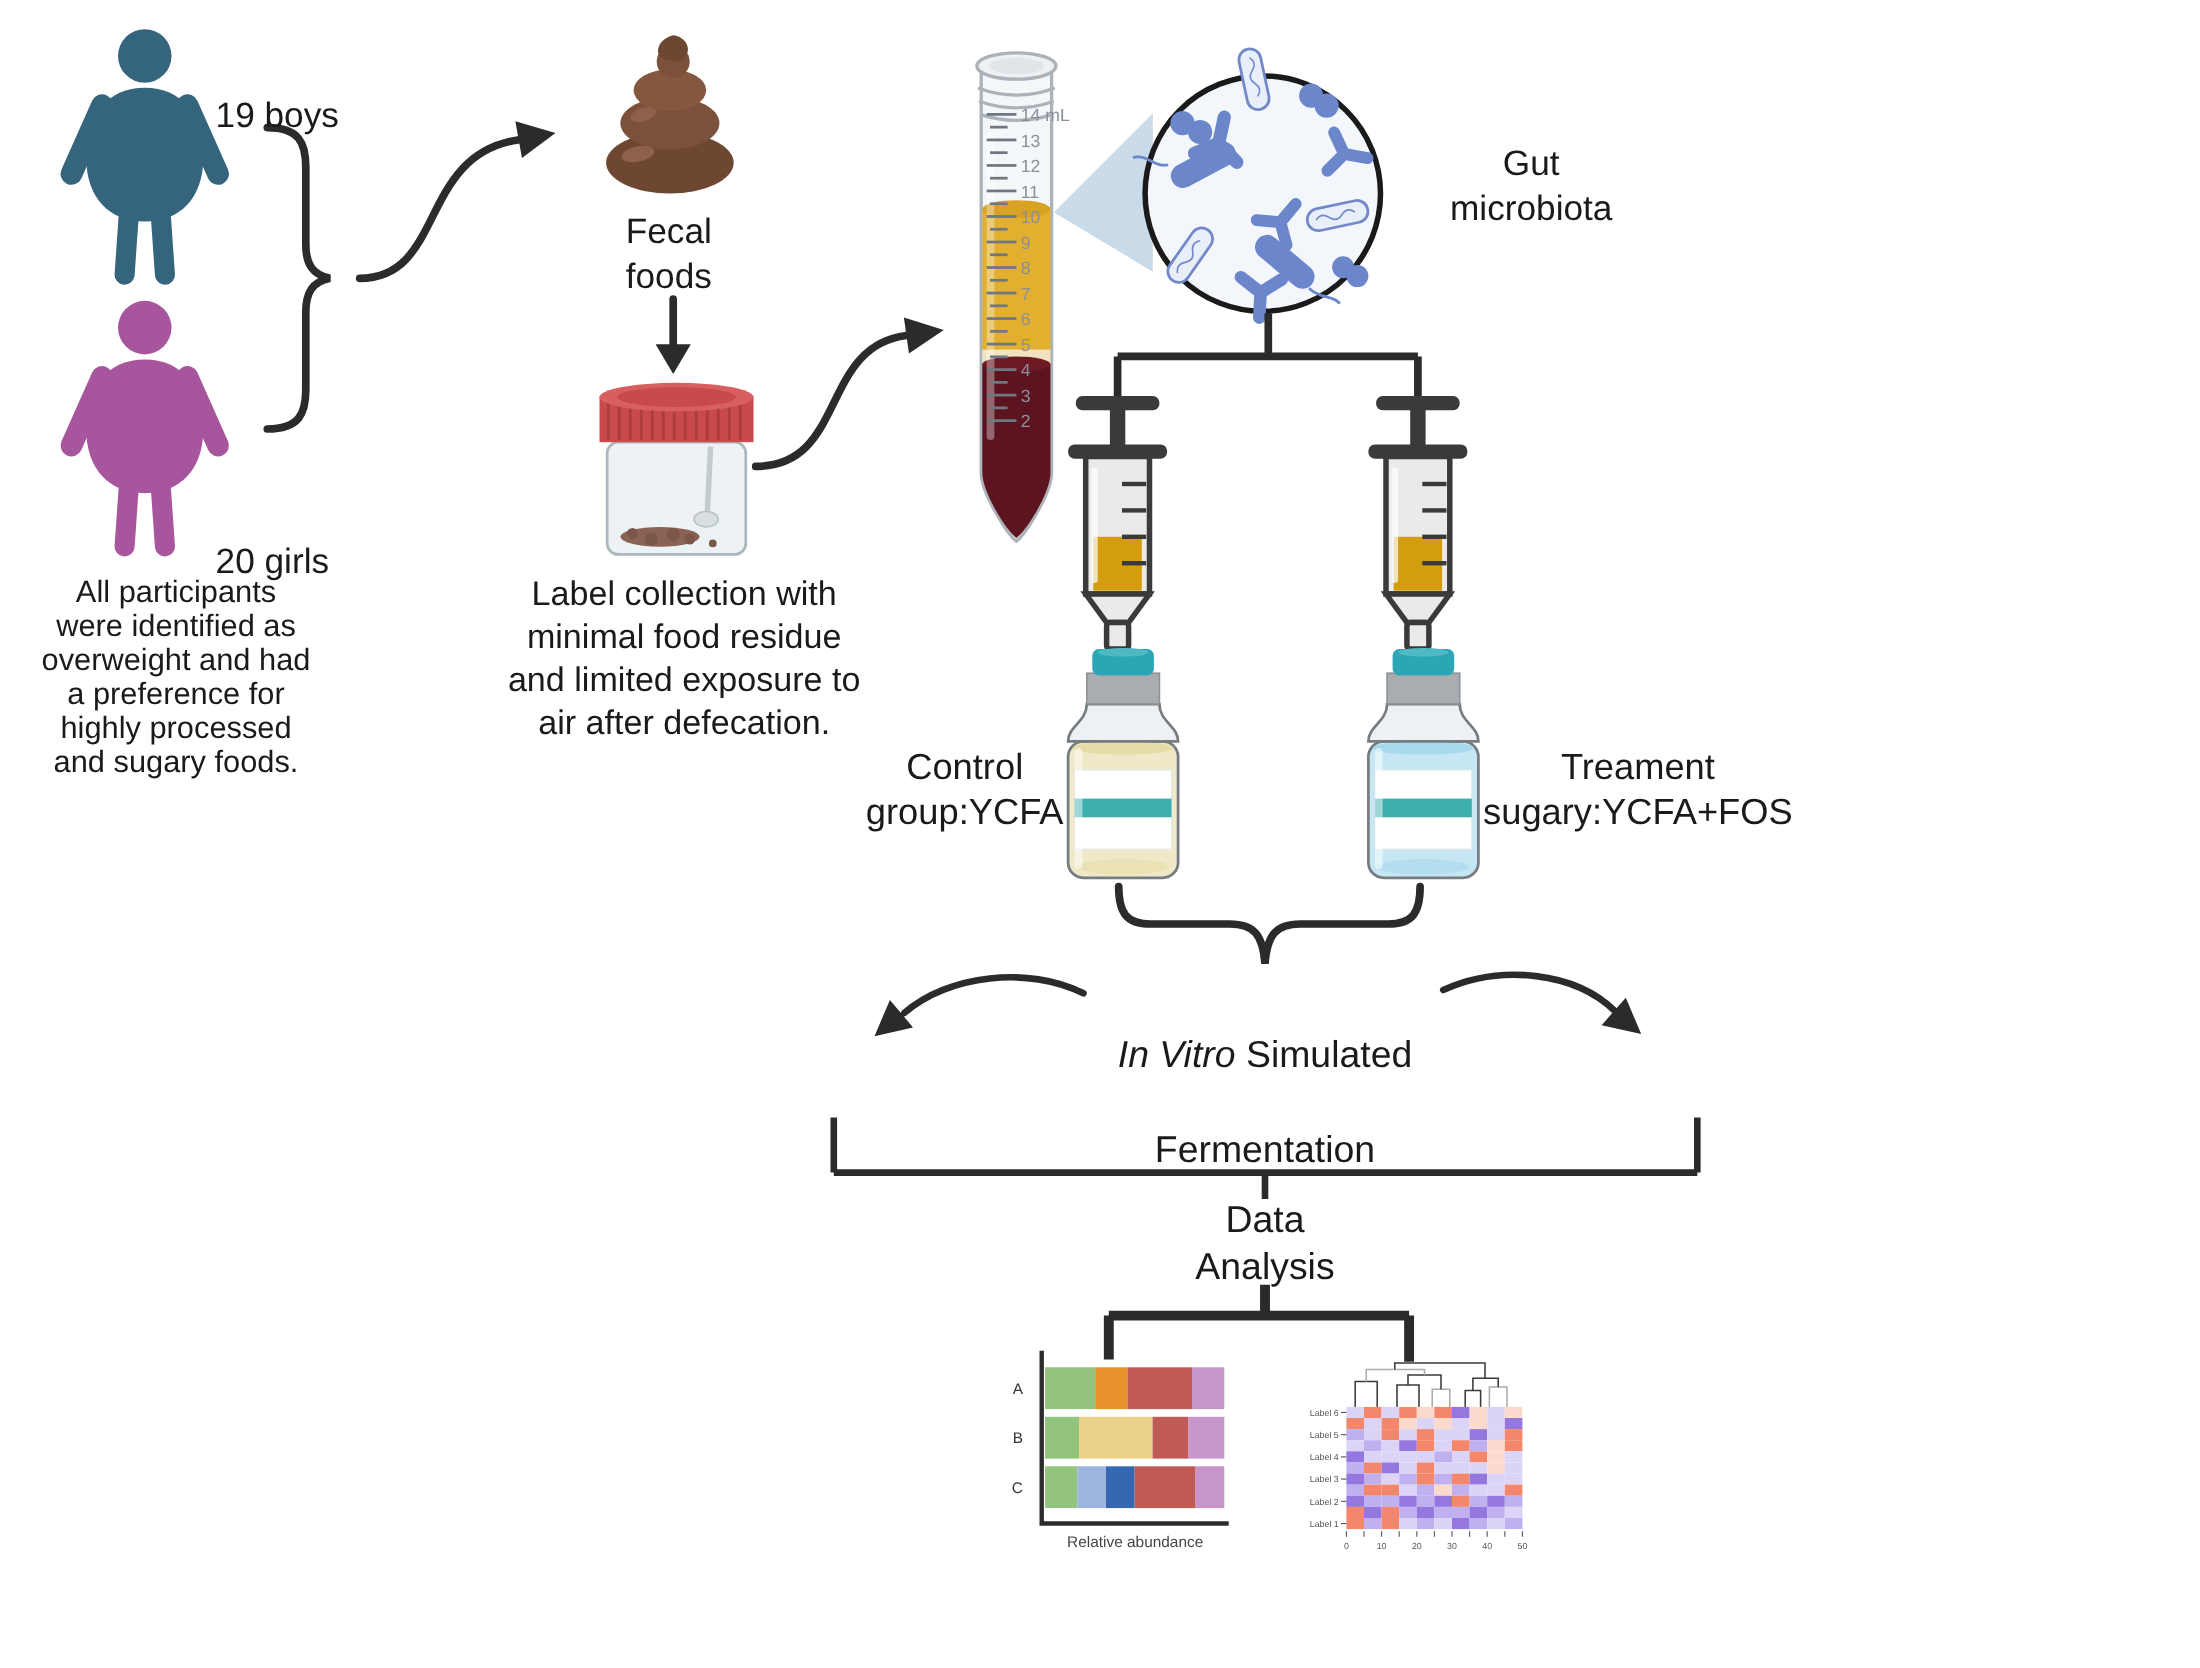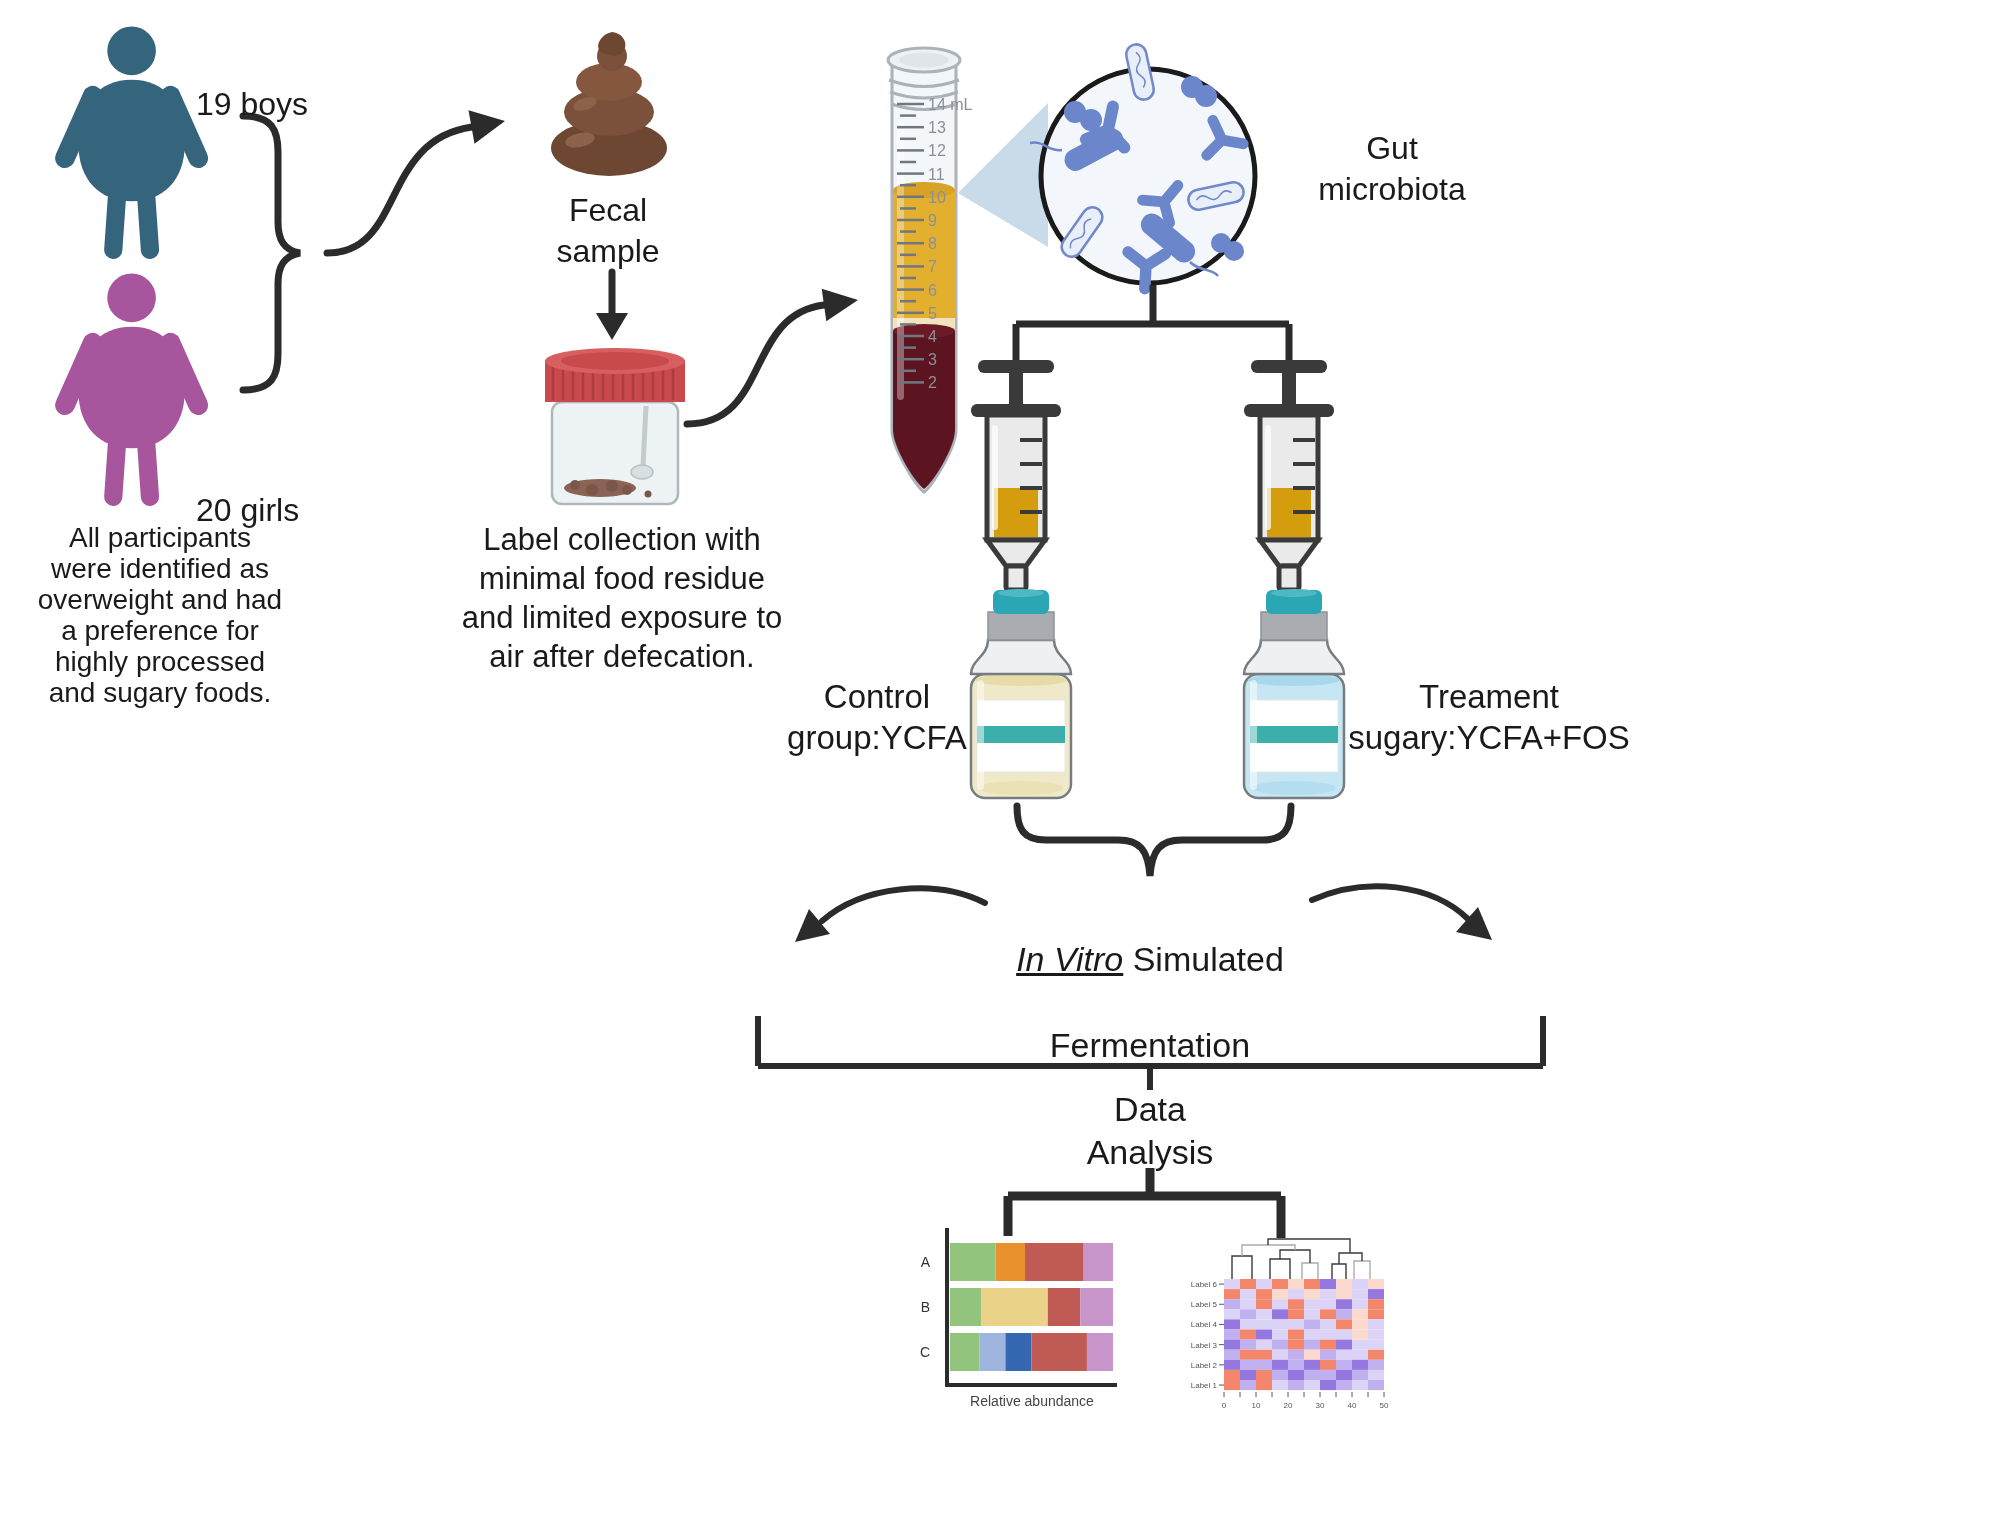--- a/index.html
+++ b/index.html
@@ -5,21 +5,21 @@
   html,body{margin:0;padding:0;background:#ffffff;}
   #stage{position:relative;width:2000px;height:1516px;background:#ffffff;overflow:hidden;
          font-family:"Liberation Sans", sans-serif;color:#1a1a1a;}
   .txt{position:absolute;transform:translateX(-50%);text-align:center;white-space:pre-line;line-height:1.25;}
   .left-align{transform:none;text-align:left;margin-top:40px;}
   .f32{font-size:32px;line-height:41px;}
   .f33{font-size:33px;line-height:41px;}
   .f34{font-size:34px;line-height:43px;}
   .f28{font-size:28px;line-height:31px;}
   .f31{font-size:31px;line-height:39px;}
-  .it{font-style:italic;text-decoration:underline;}
+  .it{font-style:italic;}
   .blk{display:block;}
   svg text{font-family:"Liberation Sans", sans-serif;}
 </style>
 </head>
 <body>
 
 <div id="stage">
 
   <svg width="2000" height="1516" viewBox="0 0 2000 1516" style="position:absolute;left:0;top:0">
     <defs>
@@ -459,21 +459,21 @@
   <div class="txt left-align f32" style="left:196px;top:44px">19 boys</div>
   <div class="txt left-align f32" style="left:196px;top:450px">20 girls</div>
   <div class="txt f28" style="left:160px;top:522px;width:360px">All participants
 were identified as
 overweight and had
 a preference for
 highly processed
 and sugary foods.</div>
 
   <div class="txt f32" style="left:608px;top:190px">Fecal
-sample</div>
+foods</div>
   <div class="txt f31" style="left:622px;top:520px;width:420px">Label collection with
 minimal food residue
 and limited exposure to
 air after defecation.</div>
 
   <div class="txt f32" style="left:1392px;top:128px">Gut
 microbiota</div>
 
   <div class="txt f33" style="left:877px;top:676px">Control
 group:YCFA</div>

